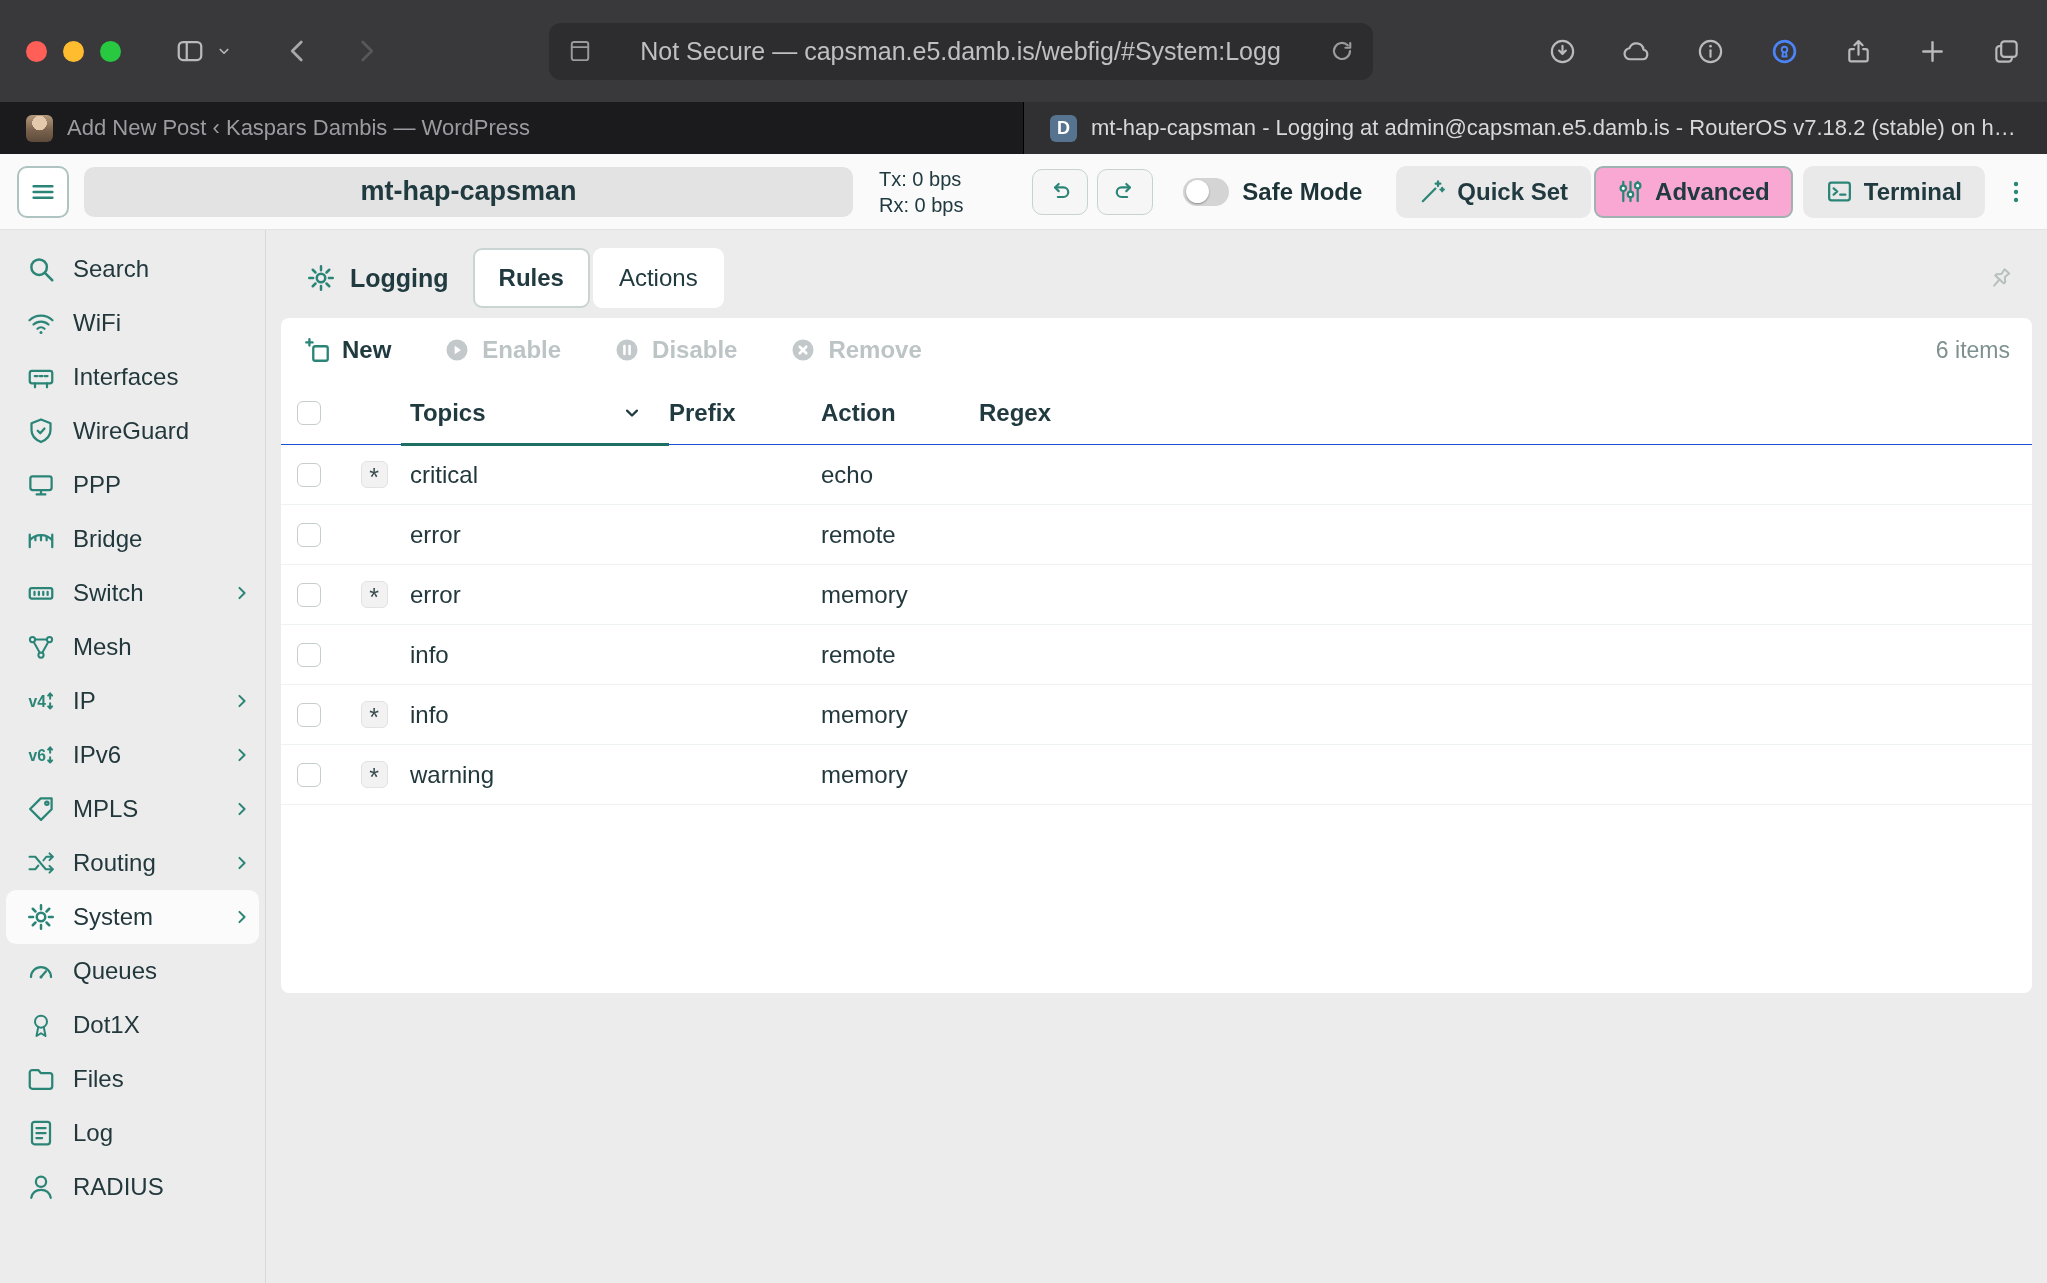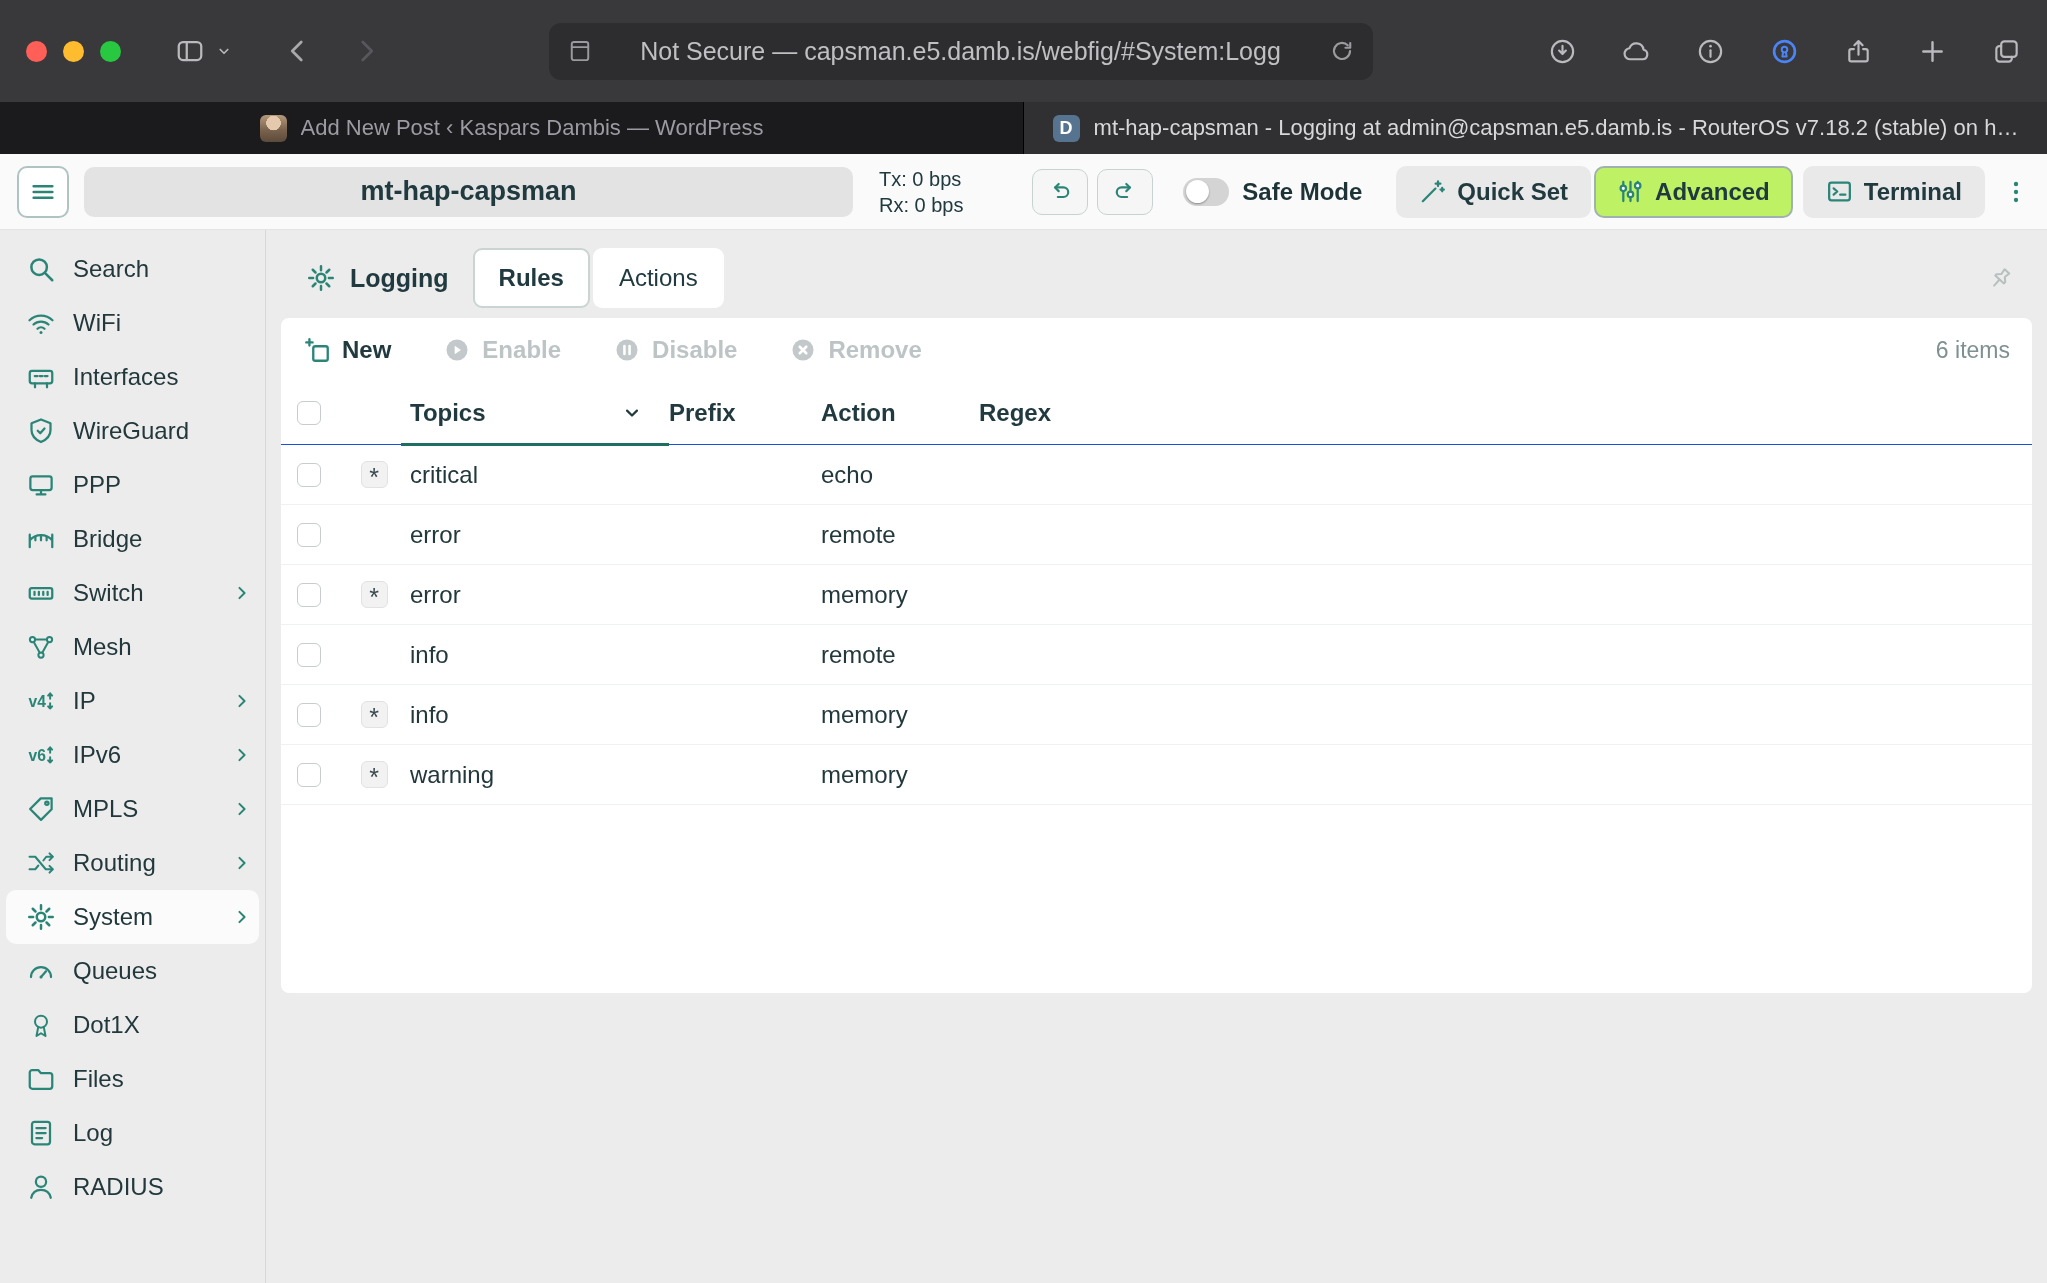--- a/index.html
+++ b/index.html
@@ -19,21 +19,21 @@
   .addressbar{margin:0 auto;width:824px;height:57px;background:#2D2D2F;border-radius:12px;display:flex;
               align-items:center;padding:0 18px;box-sizing:border-box;}
   .addressbar .page{color:#9A9A9F;}
   .url{flex:1;text-align:center;font-size:25px;color:#C0C0C4;white-space:nowrap;overflow:hidden;}
   .reload{color:#9A9A9F;}
   .rightIcons{display:flex;align-items:center;gap:45px;margin-left:8px;color:#B9B9BE;flex:0 0 auto;}
   .onep{color:#4B84F7;}
 
   
   .tabstrip{height:52px;display:flex;background:#101012;}
-  .btab{flex:1 1 0;min-width:0;display:flex;align-items:center;justify-content:center;gap:14px;padding:0 26px;box-sizing:border-box;}
+  .btab{flex:1 1 0;min-width:0;display:flex;align-items:center;gap:14px;padding:0 26px;box-sizing:border-box;}
   .btab.left{background:#1B1B1D;border-right:1px solid #000;}
   .btab.rightt{background:#303033;}
   .btab-label{font-size:22px;white-space:nowrap;overflow:hidden;text-overflow:ellipsis;flex:0 1 auto;}
   .left .btab-label{color:#9B9BA1;} .rightt .btab-label{color:#D8D8DA;}
   .favicon{width:27px;height:27px;border-radius:6px;flex:0 0 auto;}
   .favicon.photo{background:
      radial-gradient(circle at 50% 30%, #E4C9AD 0 31%, rgba(0,0,0,0) 32%),
      linear-gradient(180deg,#B79A7C 0%,#7A634E 55%,#5C4A3A 100%);}
   .favicon.d{background:#56748F;color:#fff;font-size:18px;font-weight:700;display:flex;align-items:center;justify-content:center;}
 
@@ -51,21 +51,21 @@
          align-items:center;justify-content:center;color:#2A8577;box-sizing:border-box;}
   .sqbtn .ic{width:26px;height:26px;}
   .sqbtn.redo{margin-left:9px;}
   .toggle{margin-left:30px;width:46px;height:28px;border-radius:14px;background:#D4D4D4;position:relative;flex:0 0 auto;}
   .knob{position:absolute;top:2.5px;left:3px;width:23px;height:23px;border-radius:50%;background:#fff;box-shadow:0 1px 2px rgba(0,0,0,.35);}
   .safelabel{margin-left:13px;font-size:24px;font-weight:700;color:#1D3338;white-space:nowrap;}
   .modebtn{height:52px;border-radius:10px;display:flex;align-items:center;gap:11px;padding:0 21px;font-size:24px;
            font-weight:700;color:#203A40;background:#E9E9E9;border:2px solid transparent;box-sizing:border-box;white-space:nowrap;}
   .modebtn .ic{width:27px;height:27px;color:#2A8577;}
   .modebtn.qs{margin-left:34px;}
-  .modebtn.adv{margin-left:3px;background:#bef264;border-color:#9FB2AF;}
+  .modebtn.adv{margin-left:3px;background:#f9a8d4;border-color:#9FB2AF;border-radius:9px;}
   .modebtn.term{margin-left:10px;}
   .kebabbtn{margin-left:14px;width:34px;height:52px;display:flex;align-items:center;justify-content:center;color:#2A8577;}
   .kebabbtn .ic{width:26px;height:26px;}
 
   
   .appbody{display:flex;height:1053px;}
   .sidebar{width:266px;flex:0 0 auto;background:#ECECEC;border-right:1px solid #D7D7D7;padding-top:12px;
            box-sizing:border-box;overflow:hidden;}
   .sb-item{height:54px;display:flex;align-items:center;padding:0 12px 0 26px;}
   .sb-item.selected{background:#FBFBFB;border-radius:10px;margin:0 6px;padding:0 6px 0 20px;}

